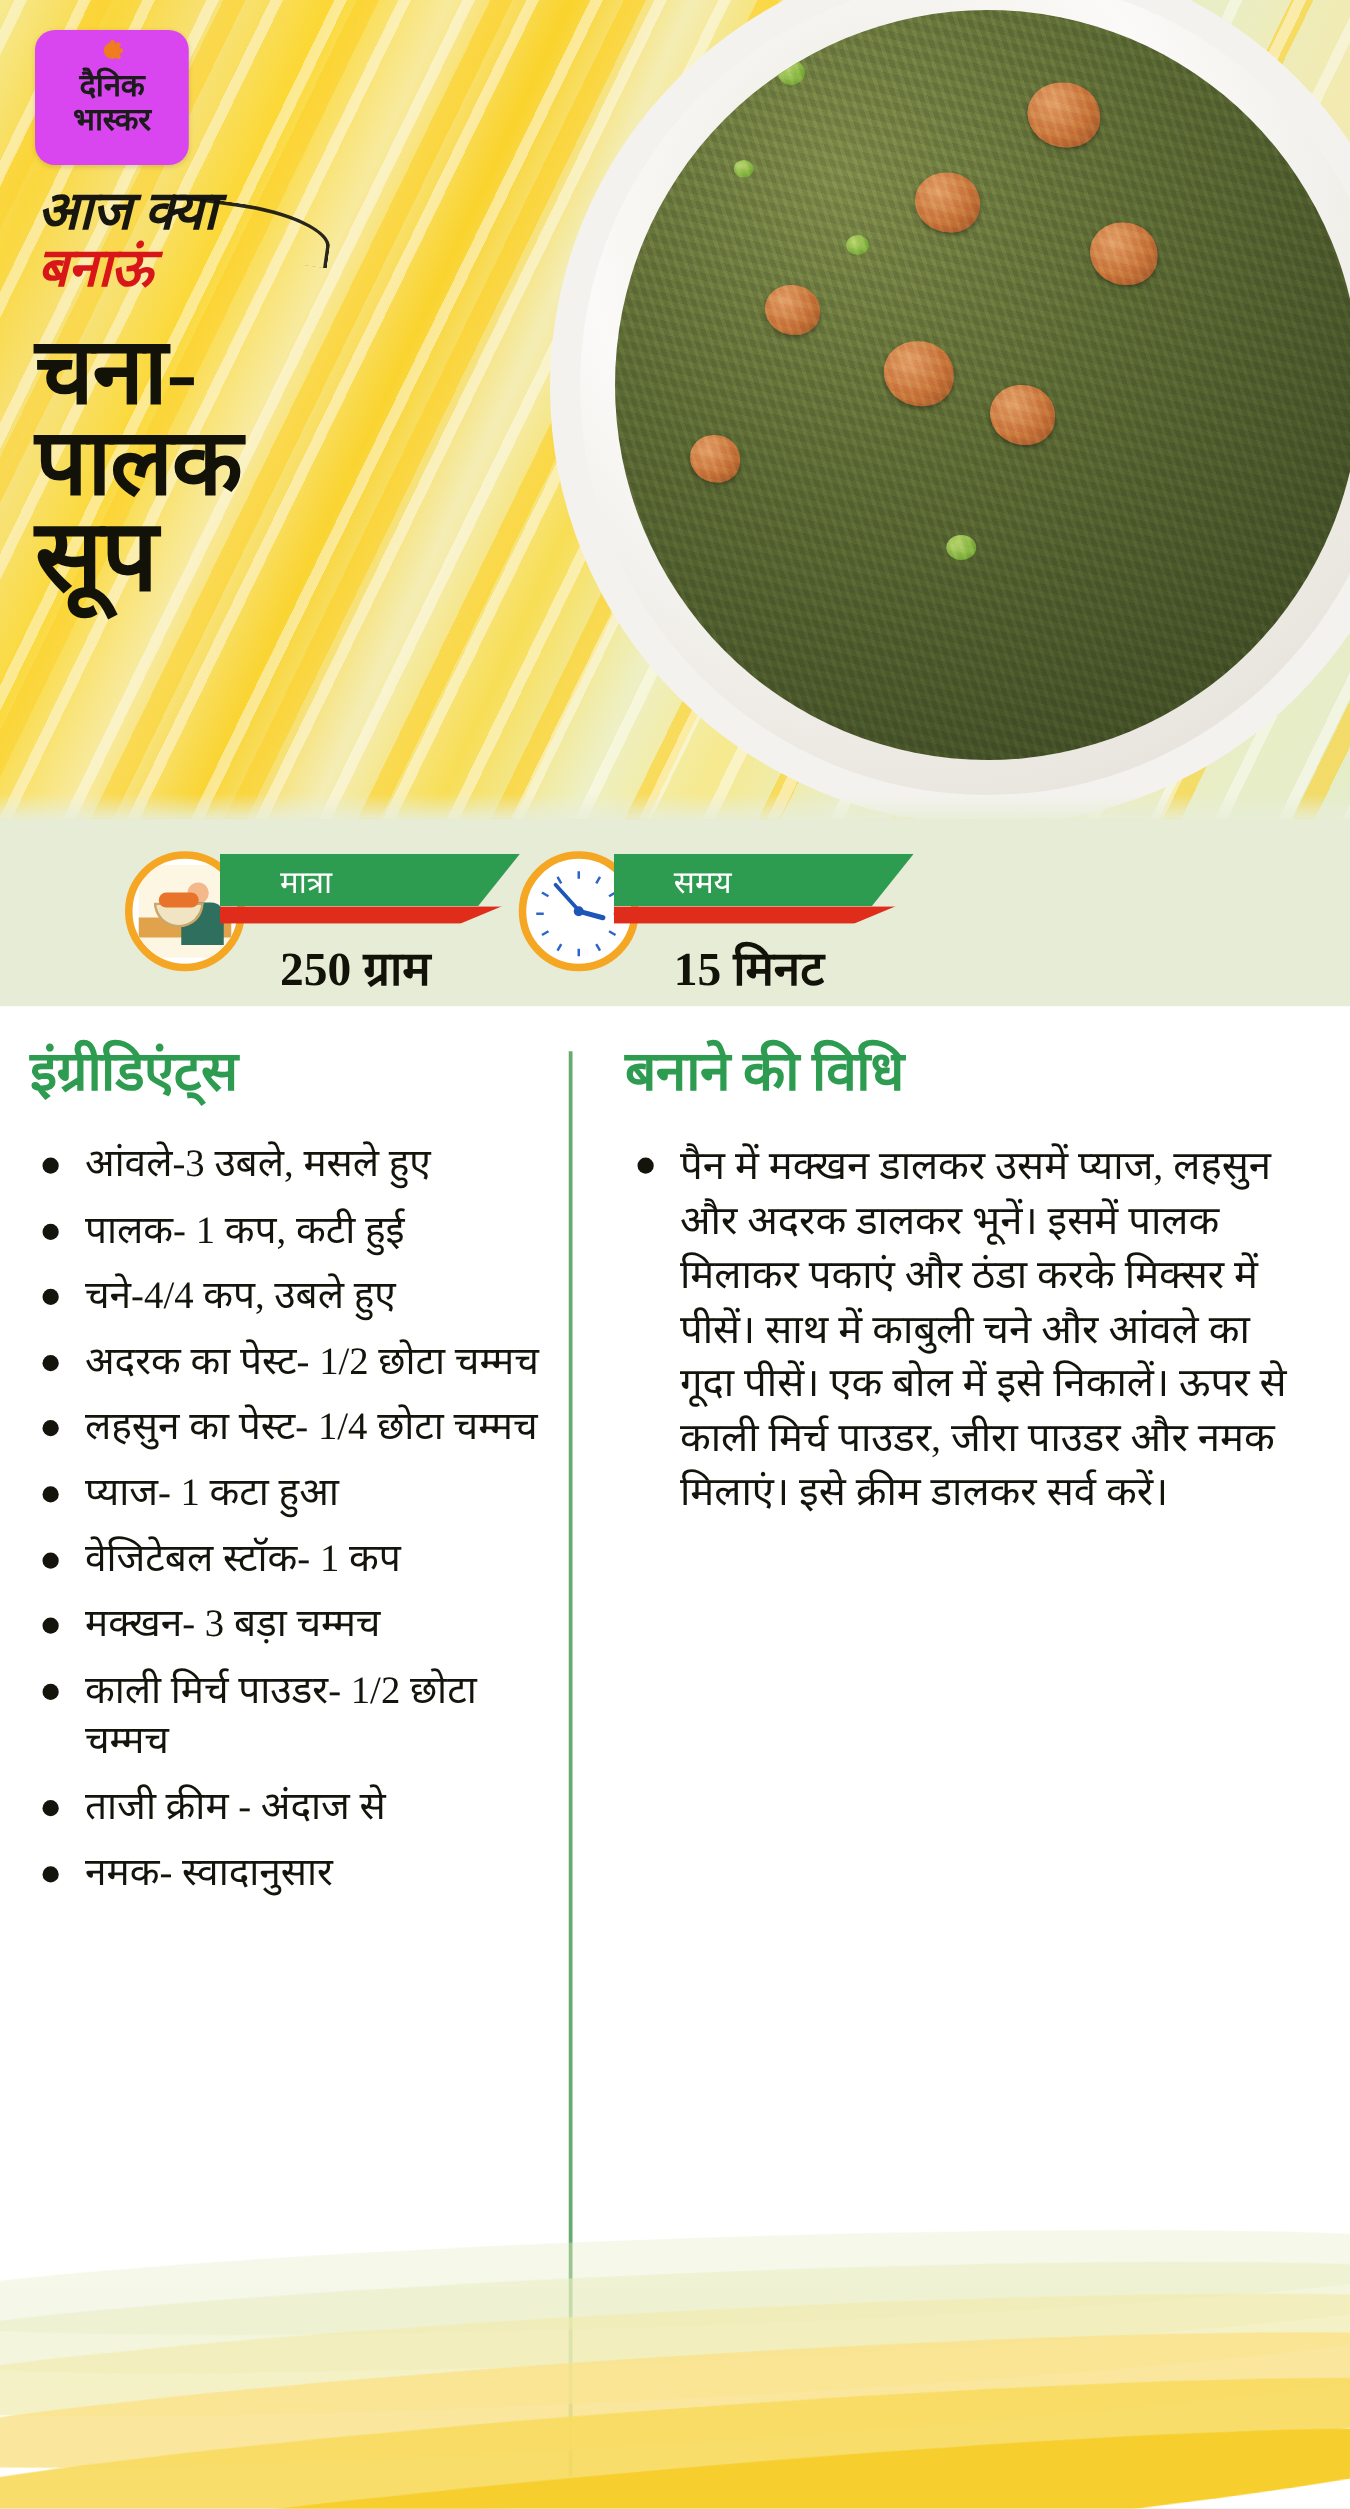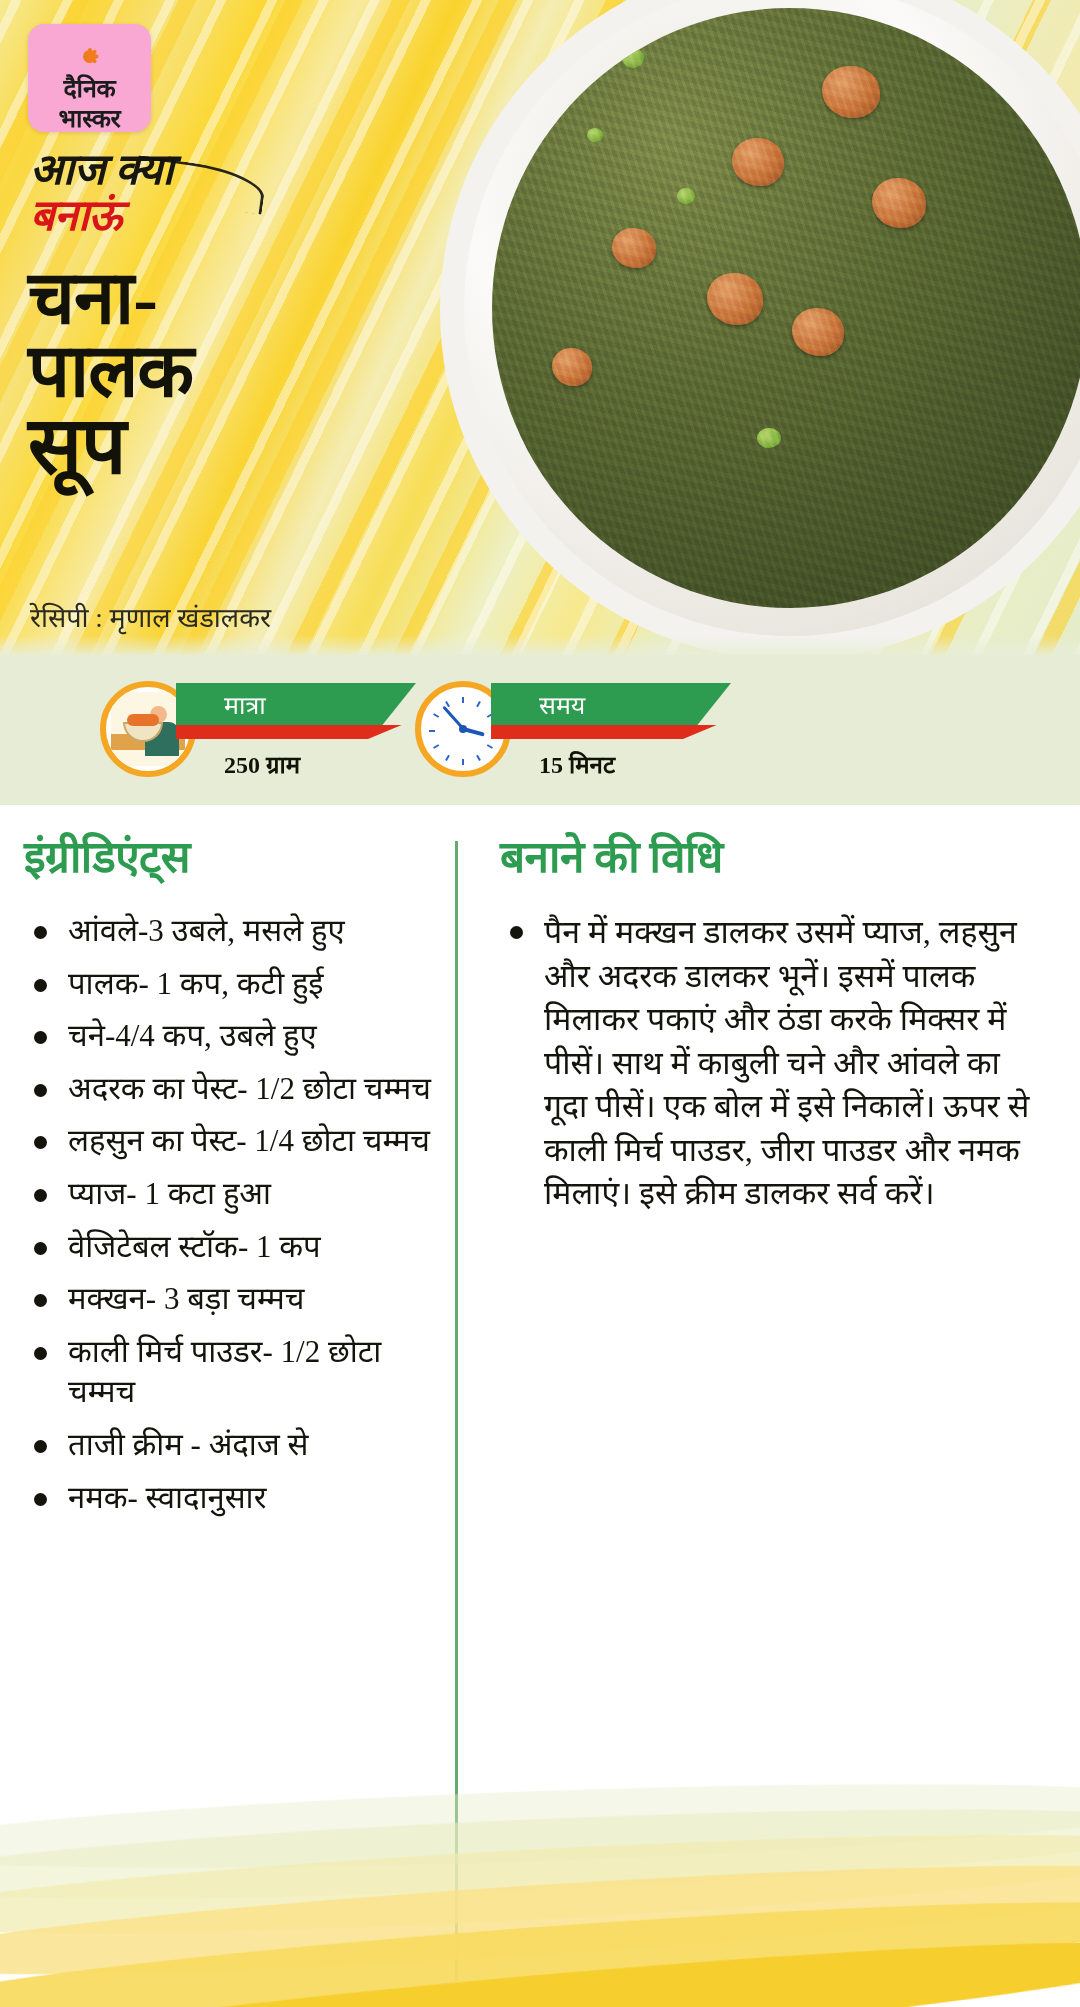--- a/index.html
+++ b/index.html
@@ -53,28 +53,28 @@
     position: absolute;
     left: 0; top: 0; bottom: 0; width: 430px;
     background: linear-gradient(90deg, rgba(243,238,190,0.10) 0%, rgba(243,238,190,0) 100%);
   }
 
   
   .logo {
     position: absolute;
     left: 28px; top: 24px;
     width: 123px; height: 108px;
-    background: #f9a8d4;
+    background: #d946ef;
     border-radius: 16px;
     box-shadow: 0 1px 4px rgba(0,0,0,0.13);
     display: flex;
     flex-direction: column;
     align-items: center;
-    justify-content: space-between;
-    padding-top: 17px;
+    justify-content: flex-start;
+    padding-top: 1px;
   }
   .logo-sun {
     width: 30px; height: 30px;
     position: relative;
     margin-bottom: 2px;
   }
   .logo-sun i {
     position: absolute;
     left: 50%; top: 50%;
     width: 4px; height: 15px;
@@ -279,21 +279,21 @@
     left: 76px; top: 54px;
     width: 240px; height: 14px;
     background: #e02c1b;
     clip-path: polygon(0 0, 94% 0, 80% 100%, 0 100%);
   }
   .meta-value {
     position: absolute;
     left: 124px; top: 76px;
     font-family: "Liberation Serif", serif;
     font-weight: bold;
-    font-size: 24px;
+    font-size: 38px;
     color: #121208;
     white-space: nowrap;
   }
 
   
   .body {
     position: relative;
     height: 1202px;
     background: #ffffff;
     padding: 10px 0 0 0;
@@ -405,21 +405,20 @@
       <div class="aaj-l2">बनाऊं</div>
       <div class="aaj-swoosh"></div>
     </div>
 
     <div class="dish-title">
       <div class="l1">चना-</div>
       <div class="l2">पालक</div>
       <div class="l3">सूप</div>
     </div>
 
-    <div class="recipe-by">रेसिपी : मृणाल खंडालकर</div>
     <div class="hero-bottom-fade"></div>
   </div>
 
   <div class="meta">
 
     <div class="meta-item qty">
       <div class="meta-icon">
         <div class="plate-scene">
           <div class="table"></div>
           <div class="person-head"></div>

